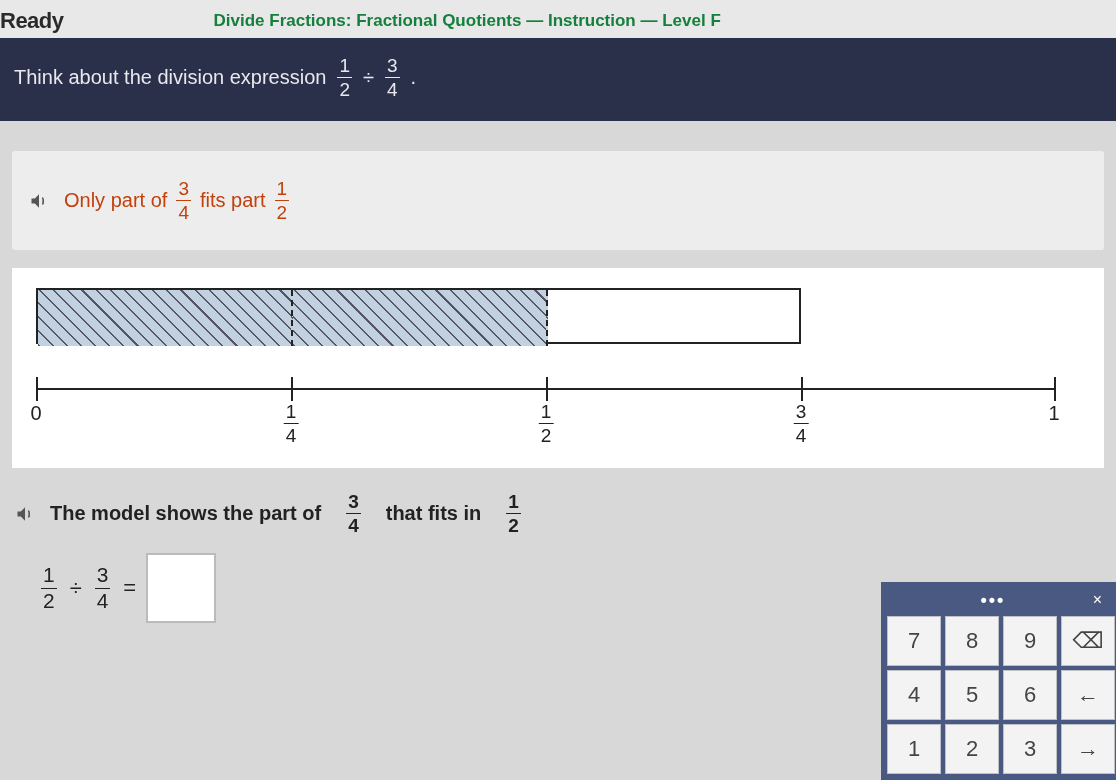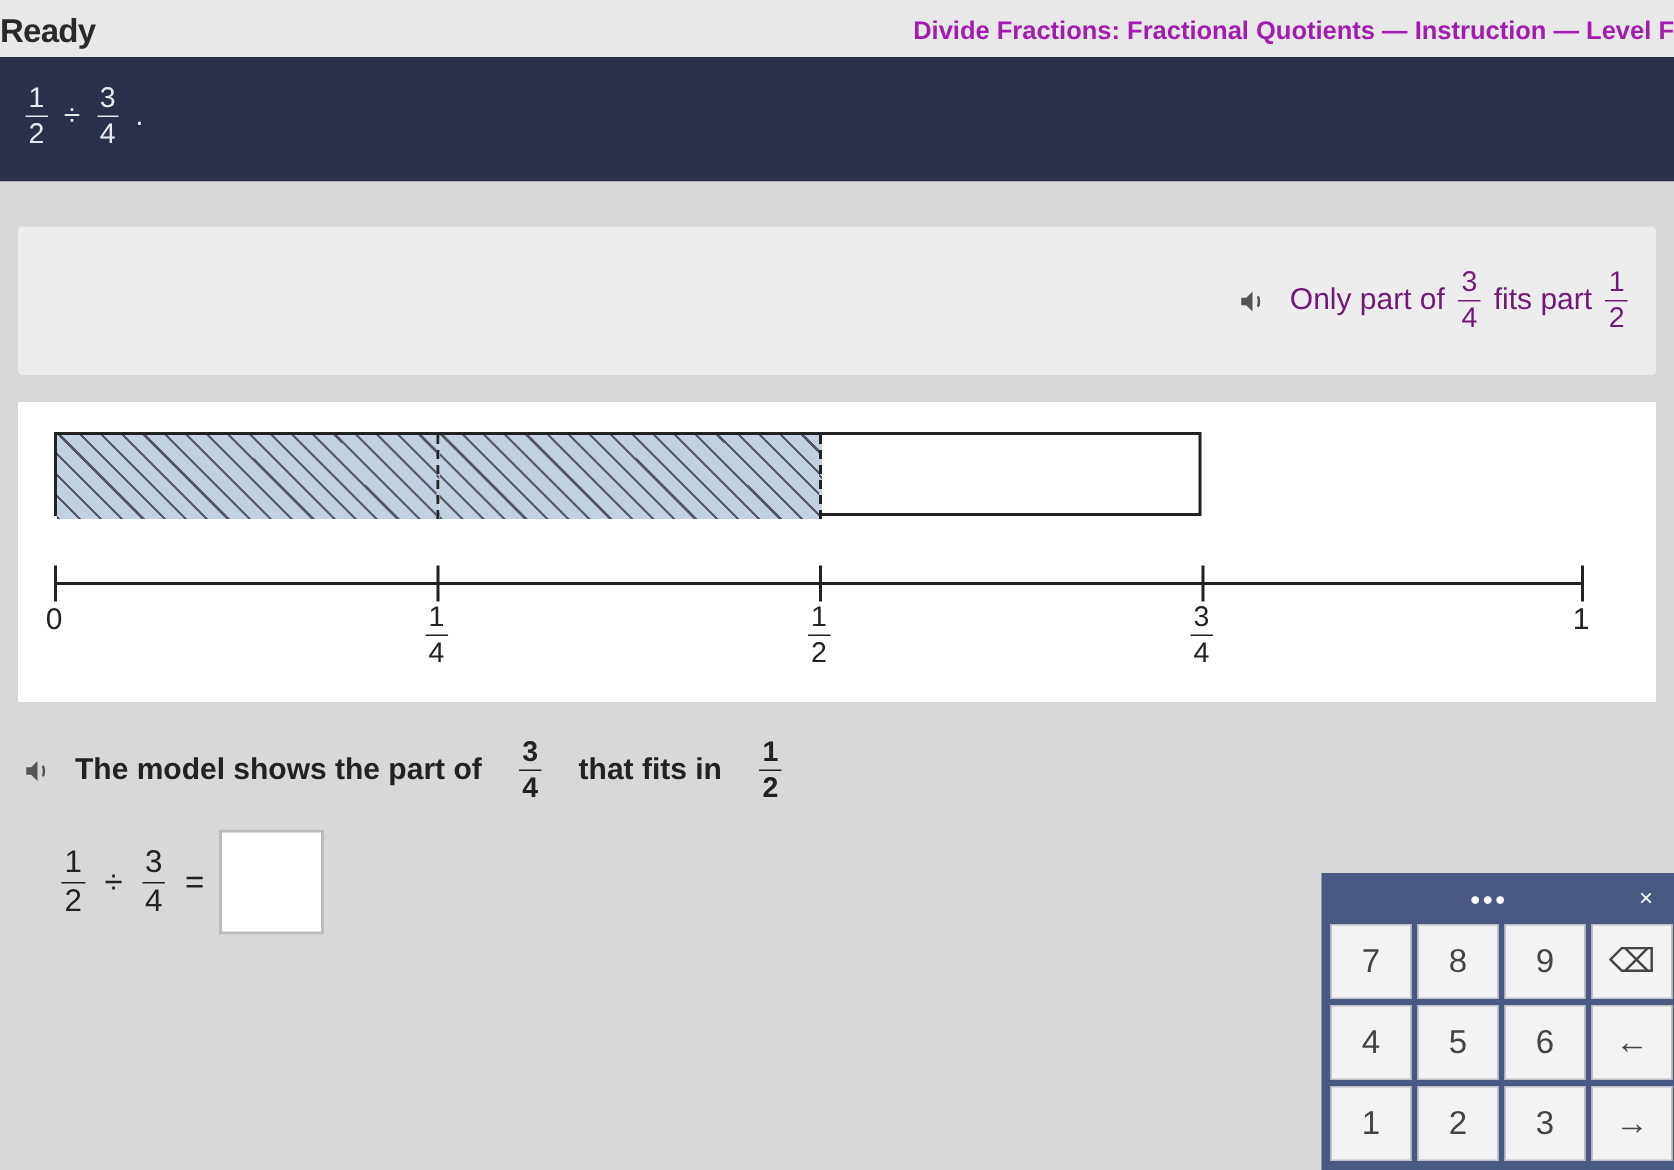--- a/index.html
+++ b/index.html
@@ -22,23 +22,23 @@
     font-size: 22px;
     font-weight: 600;
     color: #2a2a2a;
     padding-left: 0px;
     padding-right: 20px;
     letter-spacing: -0.5px;
   }
   .lesson-title {
     font-size: 17px;
     font-weight: 700;
-    color: #a21caf;
+    color: #15803d;
     flex: 1;
-    text-align: right;
+    text-align: left;
     padding-left: 130px;
   }
   .dark-band {
     background: #2a2f4a;
     color: #e8e8ee;
     padding: 18px 14px 22px 14px;
     font-size: 20px;
     display: flex;
     align-items: center;
     gap: 8px;
@@ -56,25 +56,24 @@
   .content {
     padding: 20px 8px;
     background: #d8d8d8;
   }
   .hint-box {
     background: #ededed;
     padding: 28px 16px;
     margin: 10px 4px 18px 4px;
     border-radius: 3px;
     font-size: 20px;
-    color: #701a75;
+    color: #c2410c;
     display: flex;
     align-items: center;
     gap: 14px;
-    justify-content: flex-end;
   }
   .audio-icon {
     width: 22px; height: 22px;
     display: inline-flex; align-items:center; justify-content:center;
     flex-shrink: 0;
   }
   .model-panel {
     background: #fff;
     margin: 0 4px 20px 4px;
     padding: 20px 24px 30px 24px;
@@ -197,20 +196,21 @@
 </style>
 </head>
 <body>
 
 <div class="top-bar">
   <span class="ready">Ready</span>
   <span class="lesson-title">Divide Fractions: Fractional Quotients — Instruction — Level F</span>
 </div>
 
 <div class="dark-band">
+  <span>Think about the division expression</span>
   <span class="frac">
     <span class="num">1</span>
     <span class="den">2</span>
   </span>
   <span>÷</span>
   <span class="frac">
     <span class="num">3</span>
     <span class="den">4</span>
   </span>
   <span>.</span>

